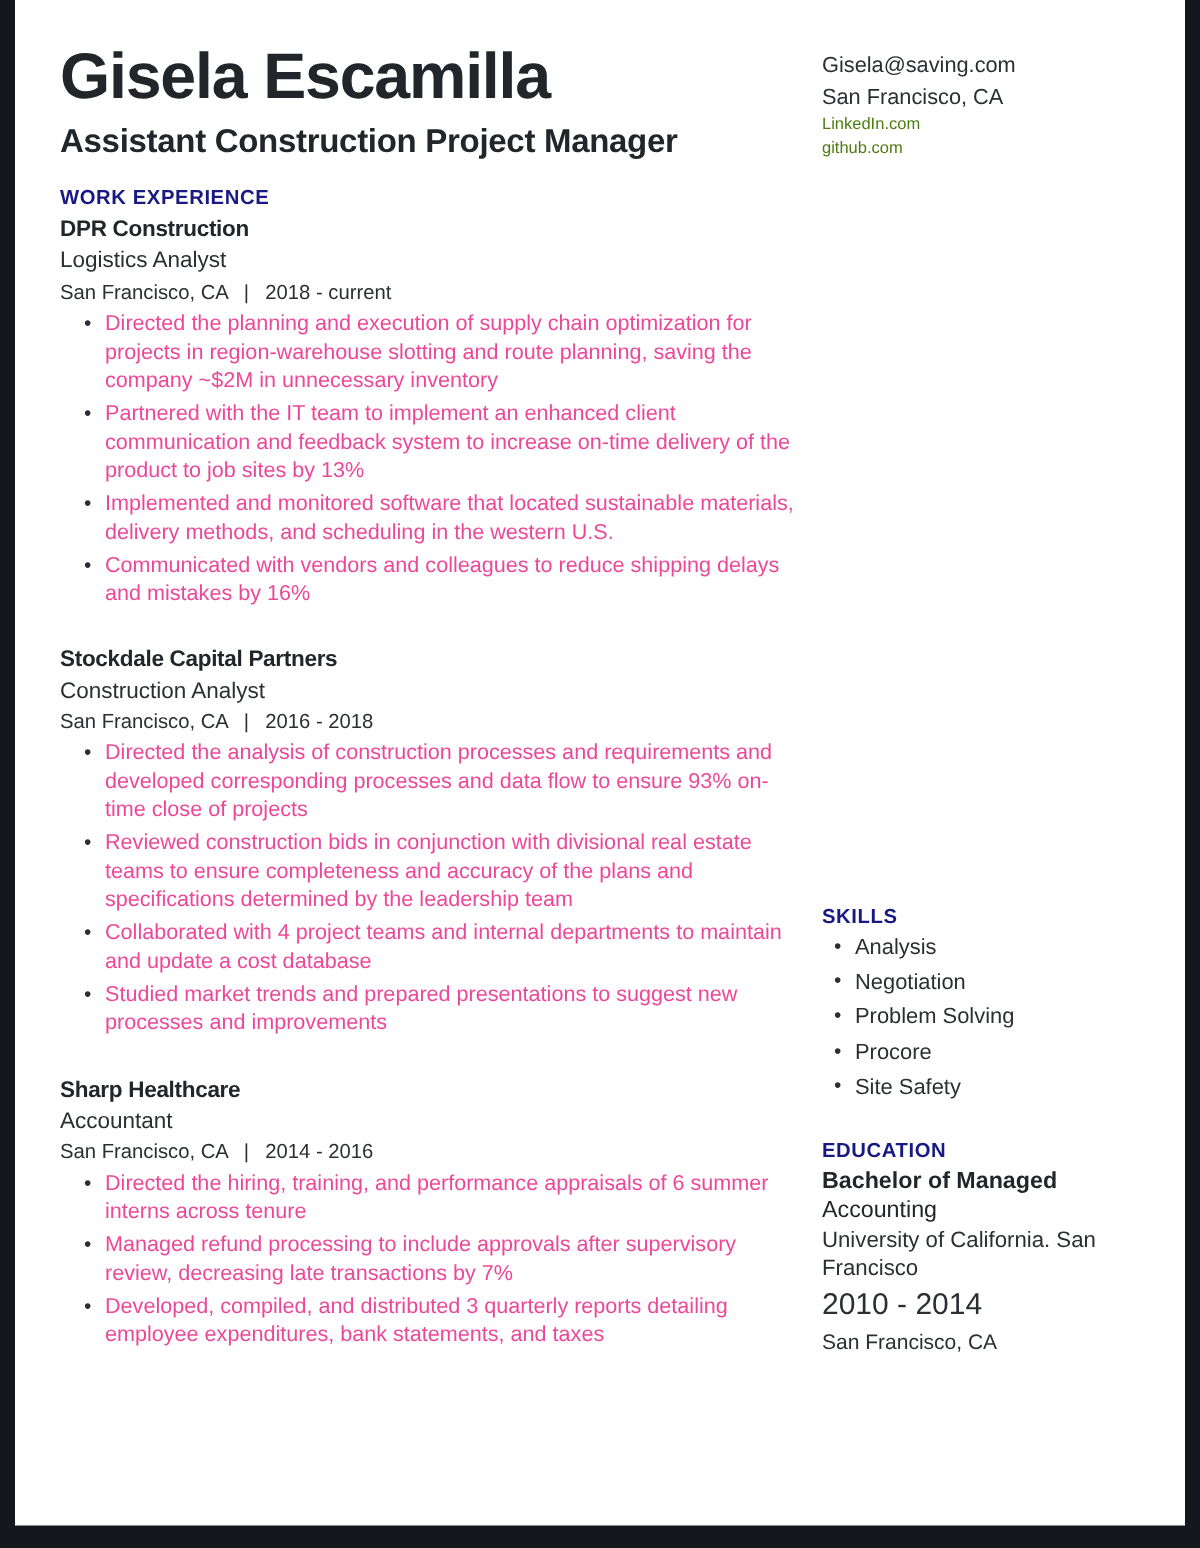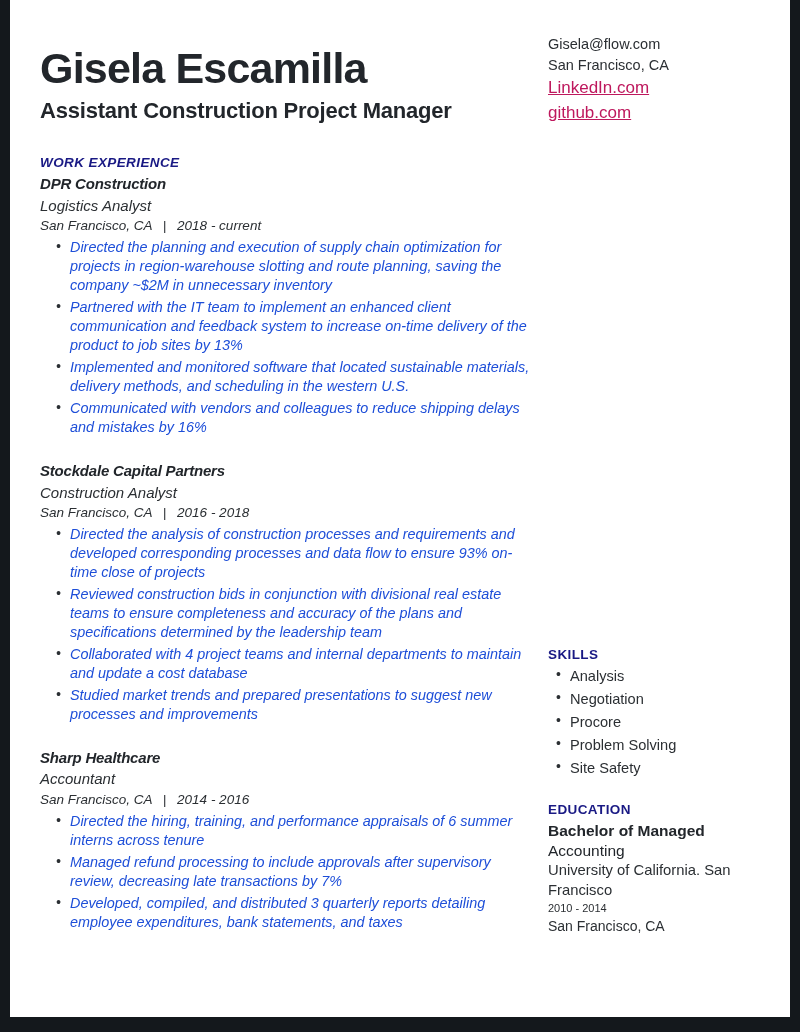--- a/index.html
+++ b/index.html
@@ -74,40 +74,39 @@
   .contact-block {
     padding-top: 6px;
   }
   .contact-line {
     font-size: 14.5px;
     color: #2b2f33;
     line-height: 1.45;
     white-space: nowrap;
   }
   .contact-link {
-    font-size: 17px;
-    color: #be185d;
+    font-size: 11px;
+    color: #4d7c0f;
     line-height: 1.45;
-    text-decoration: underline;
     display: block;
     width: fit-content;
     cursor: pointer;
   }
 
   
   .section-heading {
     font-size: 13.5px;
     font-weight: bold;
     color: #191984;
     letter-spacing: 0.4px;
     text-transform: uppercase;
     margin: 0 0 4px 0;
   }
 
-  .left-sections { margin-top: 30px; font-style: italic; }
+  .left-sections { margin-top: 16px; }
   .right-sections { margin-top: 30px; }
 
   
   .job { margin-bottom: 4px; }
   .job + .job { margin-top: 24px; }
 
   .job-company {
     font-size: 15px;
     font-weight: bold;
     color: #22262b;
@@ -132,21 +131,21 @@
   }
 
   ul.bullets {
     margin: 2px 0 0 0;
     padding-left: 30px;
     list-style: none;
   }
   ul.bullets li {
     position: relative;
     font-size: 14.4px;
-    color: #1d4ed8;
+    color: #ec4899;
     line-height: 1.32;
     margin-bottom: 3px;
   }
   ul.bullets li:before {
     content: "\2022";
     position: absolute;
     left: -14px;
     top: -1px;
     font-size: 14px;
     color: #2b2f33;
@@ -190,21 +189,21 @@
     line-height: 1.26;
     margin: 0 0 1px 0;
   }
   .edu-school {
     font-size: 14.8px;
     color: #2b2f33;
     line-height: 1.3;
     margin: 0;
   }
   .edu-years {
-    font-size: 11px;
+    font-size: 20px;
     color: #2b2f33;
     line-height: 1.35;
     margin: 1px 0 0 0;
   }
   .edu-location {
     font-size: 14px;
     color: #2b2f33;
     line-height: 1.35;
     margin: 1px 0 0 0;
   }
@@ -218,21 +217,21 @@
   <div class="resume-page">
 
     <div class="resume-columns">
 
       <div class="col-left">
         <h1 class="name">Gisela Escamilla</h1>
         <h2 class="headline">Assistant Construction Project Manager</h2>
       </div>
 
       <div class="col-right contact-block">
-        <div class="contact-line">Gisela@flow.com</div>
+        <div class="contact-line">Gisela@saving.com</div>
         <div class="contact-line">San Francisco, CA</div>
         <a class="contact-link">LinkedIn.com</a>
         <a class="contact-link">github.com</a>
       </div>
 
     </div>
 
     <div class="resume-columns">
 
       <div class="col-left left-sections">
@@ -286,22 +285,22 @@
         </div>
       </div>
 
       <div class="col-right right-sections">
 
         <div>
           <div class="section-heading">SKILLS</div>
           <ul class="skills">
             <li>Analysis</li>
             <li>Negotiation</li>
+            <li>Problem Solving</li>
             <li>Procore</li>
-            <li>Problem Solving</li>
             <li>Site Safety</li>
           </ul>
         </div>
 
         <div class="edu-gap">
           <div class="section-heading">EDUCATION</div>
           <div class="edu-block">
             <div class="edu-degree">Bachelor of Managed</div>
             <div class="edu-field">Accounting</div>
             <div class="edu-school">University of California. San Francisco</div>

